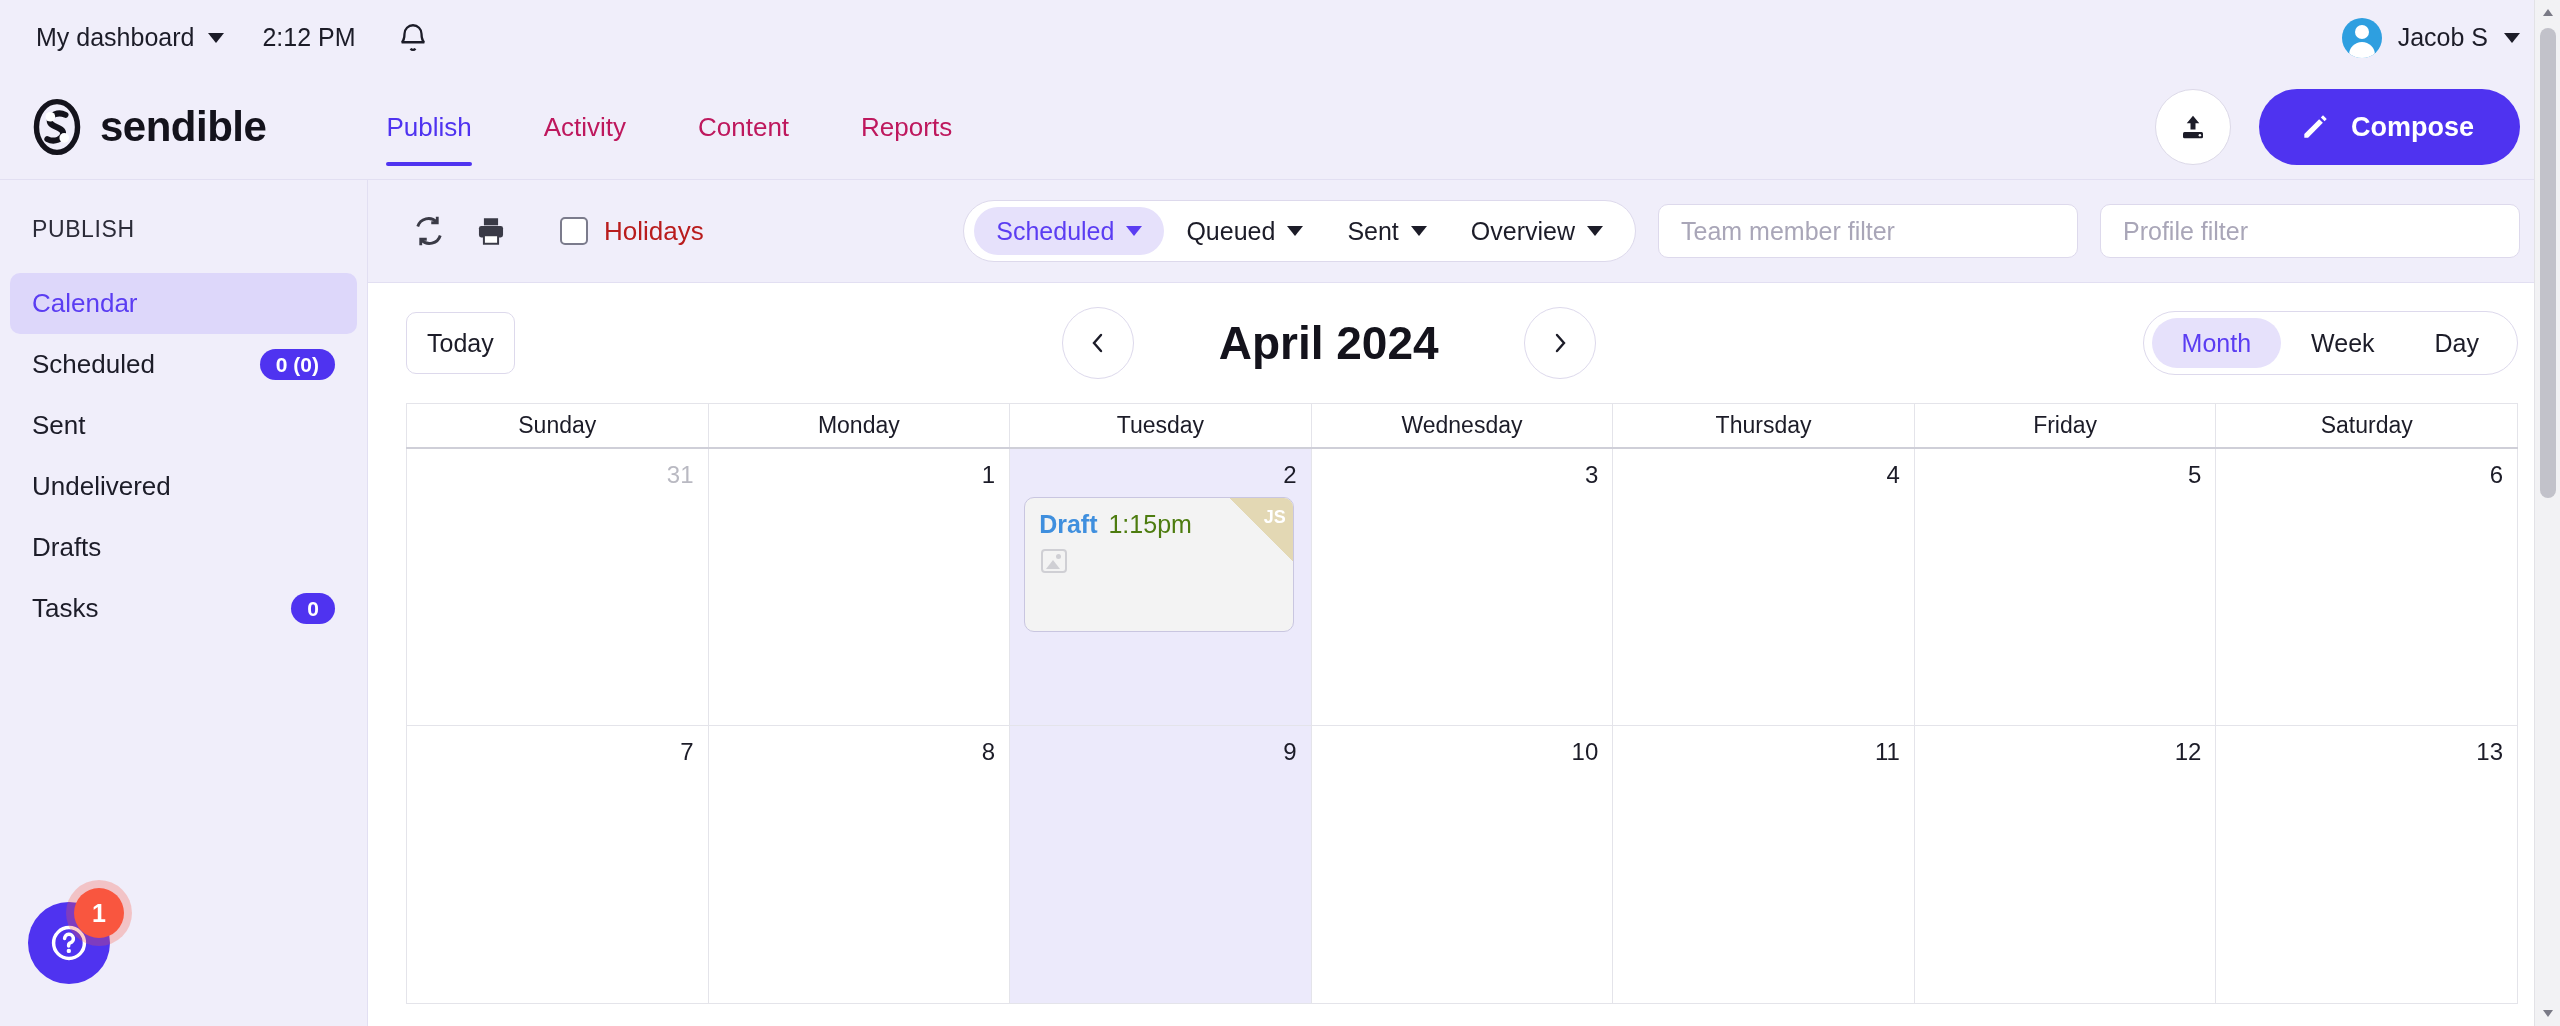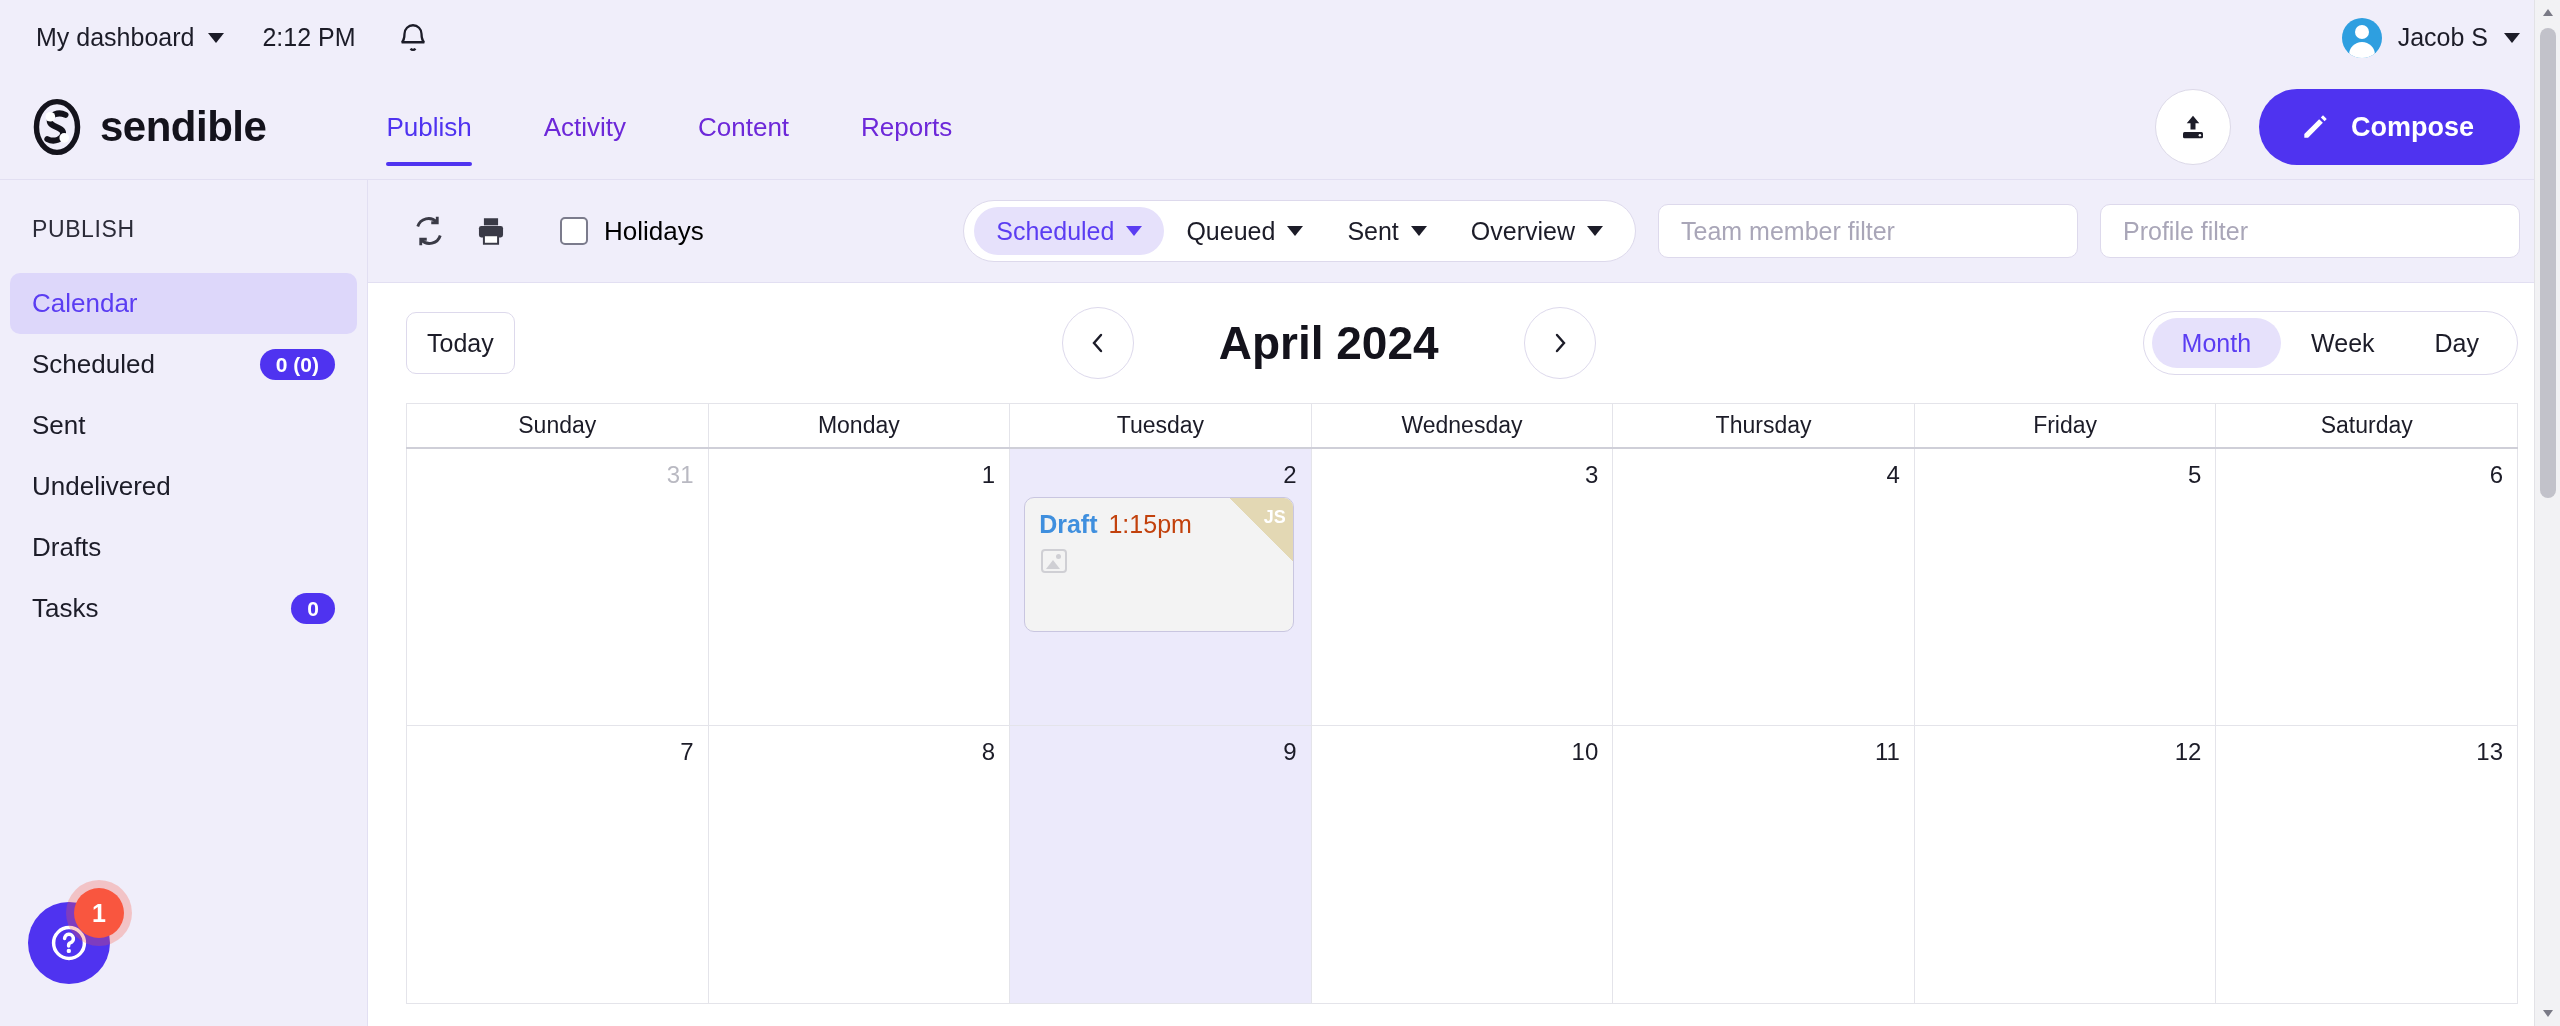--- a/index.html
+++ b/index.html
@@ -48,21 +48,21 @@
     height:105px; background:#f0eefa;
     display:flex; align-items:center;
     padding-left:28px; padding-right:40px;
     border-bottom:1px solid #e2dff2;
     position:relative;
   }
   .logo { display:flex; align-items:center; gap:14px; cursor:pointer; }
   .logo-text { font-size:42px; font-weight:700; color:#14131c; letter-spacing:-0.5px; }
   .nav-links { display:flex; align-items:center; margin-left:84px; height:105px; }
   .nav-link {
-    font-size:26px; color:#6d28d9; padding:0 36px;
+    font-size:26px; color:#be185d; padding:0 36px;
     height:105px; display:flex; align-items:center;
     position:relative; cursor:pointer; white-space:nowrap;
   }
   .nav-link.active { color:#4f33f0; }
   .nav-link.active::after {
     content:""; position:absolute; bottom:14px; left:36px; right:36px;
     height:4px; background:#4f33f0; border-radius:2px;
   }
   .nav-right { margin-left:auto; display:flex; align-items:center; gap:28px; }
   .icon-circle-btn {
@@ -124,21 +124,21 @@
     display:flex; align-items:center; padding:0 40px 0 30px; gap:0;
   }
   .tb-icon-btn {
     width:62px; height:62px; display:flex; align-items:center; justify-content:center;
     cursor:pointer; background:transparent; border:none;
   }
   .holidays-wrap { display:flex; align-items:center; gap:16px; margin-left:38px; cursor:pointer; }
   .cbox {
     width:28px; height:28px; border:2px solid #7b7b8c; border-radius:5px; background:#fff;
   }
-  .holidays-label { font-size:26px; color:#000000; }
+  .holidays-label { font-size:26px; color:#b91c1c; }
 
   .filter-group {
     margin-left:auto; display:flex; align-items:center;
     background:#fff; border:1px solid #ddd9ec; border-radius:34px;
     height:62px; padding:0 10px;
   }
   .filter-chip {
     display:flex; align-items:center; gap:12px;
     height:48px; padding:0 22px; border-radius:24px;
     font-size:25px; color:#1c1c28; cursor:pointer; white-space:nowrap;
@@ -201,21 +201,21 @@
   .daynum { font-size:24px; color:#1c1c28; text-align:right; padding:12px 14px 0 0; }
   .daynum.muted { color:#b9b9c2; }
 
   .event {
     margin:8px 17px 0 14px; background:#f3f3f3;
     border:1px solid #c9c6e0; border-radius:10px;
     height:135px; position:relative; overflow:hidden; cursor:pointer;
   }
   .event-line { display:flex; align-items:baseline; gap:11px; padding:12px 0 0 14px; }
   .event-status { font-size:25px; color:#3f8fde; font-weight:600; }
-  .event-time { font-size:25px; color:#c2410c; }
+  .event-time { font-size:25px; color:#4d7c0f; }
   .event-corner {
     position:absolute; top:0; right:0; width:64px; height:64px;
     background:linear-gradient(225deg,#e3d8b4 0%,#e3d8b4 50%,transparent 50%);
   }
   .event-corner span {
     position:absolute; top:9px; right:7px;
     font-size:18px; font-weight:700; color:#fff;
   }
   .broken-img {
     margin:10px 0 0 16px; width:26px; height:24px;

